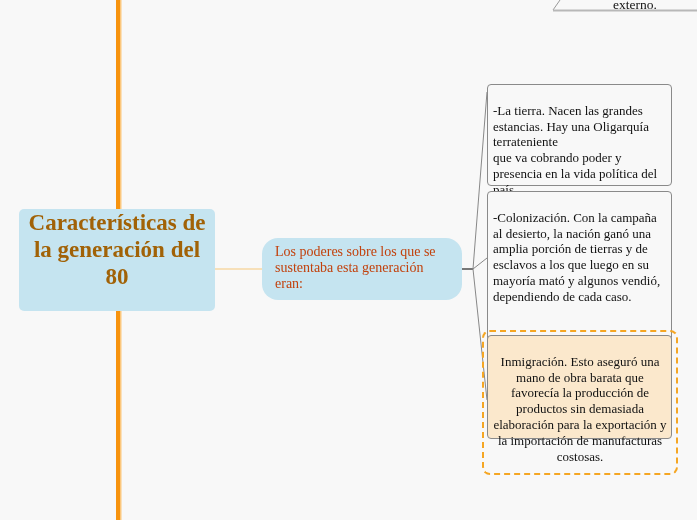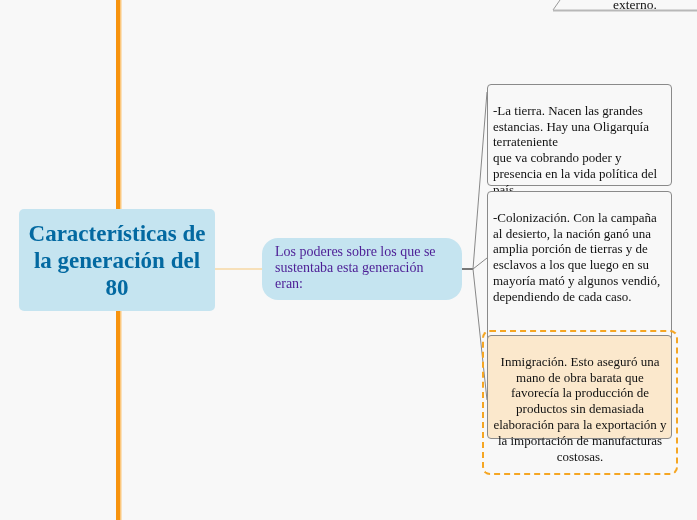--- a/index.html
+++ b/index.html
@@ -31,40 +31,39 @@
       color: #111;
     }
     .central {
       left: 19px;
       top: 209px;
       width: 196px;
       height: 102px;
       background: #c5e4f0;
       border-radius: 5px;
       display: flex;
-      align-items: center;
       justify-content: center;
       text-align: center;
       font-weight: bold;
       font-size: 23px;
       line-height: 27px;
-      color: #0369a1;
+      color: #a16207;
       padding: 0 8px;
     }
     .main-topic {
       left: 262px;
       top: 238px;
       width: 200px;
       height: 62px;
       background: #c5e4f0;
       border-radius: 16px;
       font-size: 14px;
       line-height: 16px;
       padding: 6px 12px 6px 13px;
-      color: #4c1d95;
+      color: #c2410c;
     }
     .sub {
       left: 487px;
       width: 185px;
       background: #f8f8f8;
       border: 1px solid #8a8a8a;
       border-radius: 4px;
       font-size: 13px;
       line-height: 15.8px;
       padding: 2px 4px 2px 5px;

